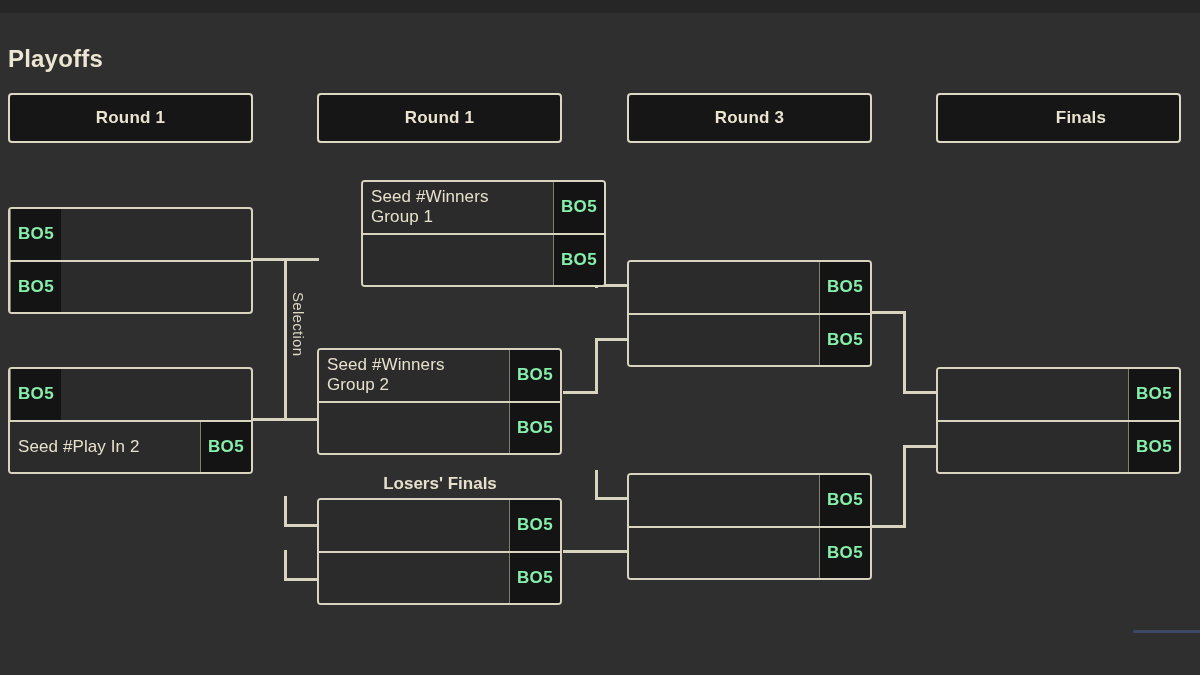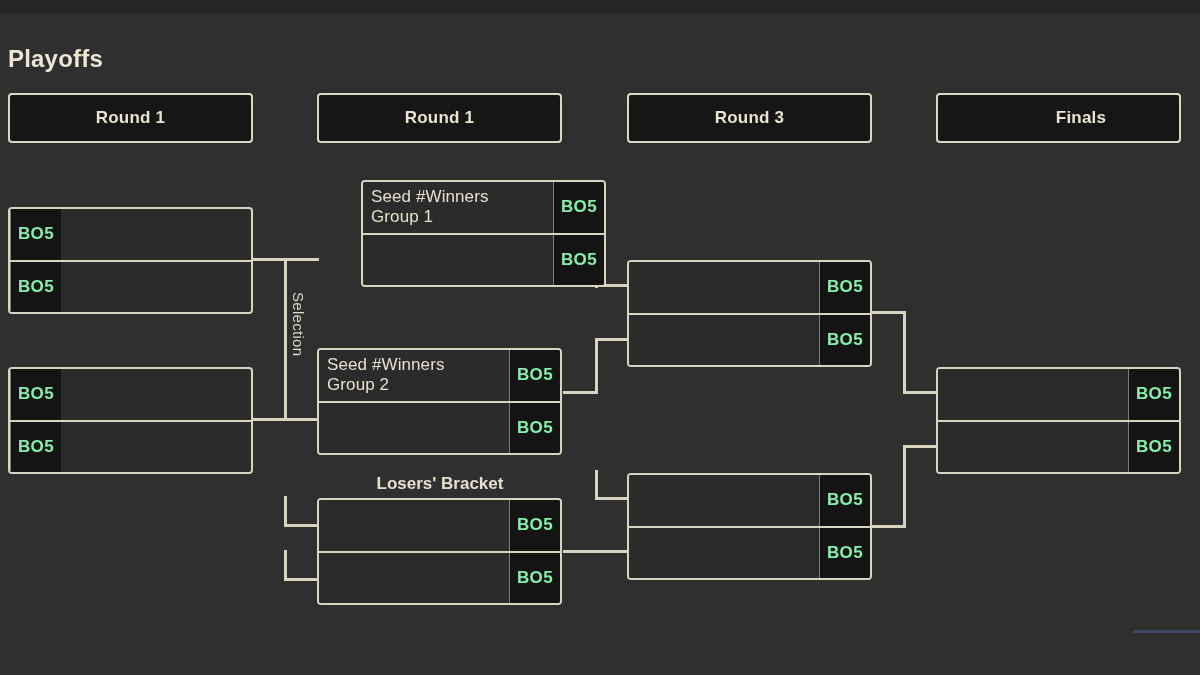--- a/index.html
+++ b/index.html
@@ -104,36 +104,39 @@
 
   <div class="cx h" style="left:872px;top:311px;width:34px;"></div>
   <div class="cx v" style="left:903px;top:311px;height:83px;"></div>
   <div class="cx h" style="left:903px;top:391px;width:33px;"></div>
 
   <div class="cx h" style="left:872px;top:525px;width:34px;"></div>
   <div class="cx v" style="left:903px;top:445px;height:83px;"></div>
   <div class="cx h" style="left:903px;top:445px;width:33px;"></div>
 
   <div class="selection-label">Selection</div>
-  <div class="losers-label">Losers' Bracket</div>
+  <div class="losers-label">Losers' Finals</div>
 
   <div class="match" style="left:8px;top:207px;">
     <div class="slot">
       <div class="slot-score">BO5</div>
     </div>
     <div class="slot">
       <div class="slot-score">BO5</div>
     </div>
   </div>
 
   <div class="match" style="left:8px;top:367px;">
     <div class="slot">
       <div class="slot-score">BO5</div>
     </div>
     <div class="slot">
+      <div class="slot-name">
+          <span>Seed #Play In 2</span>
+        </div>
       <div class="slot-score">BO5</div>
     </div>
   </div>
 
   <div class="match" style="left:317px;top:180px;margin-left:44px;">
     <div class="slot">
       <div class="slot-name">
           <span>Seed #Winners Group 1</span>
         </div>
       <div class="slot-score">BO5</div>

